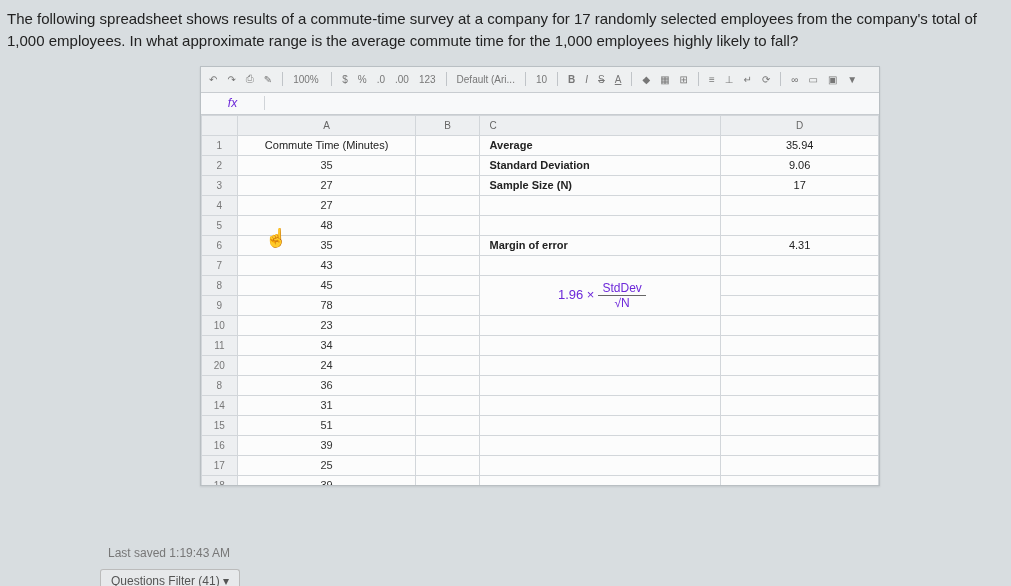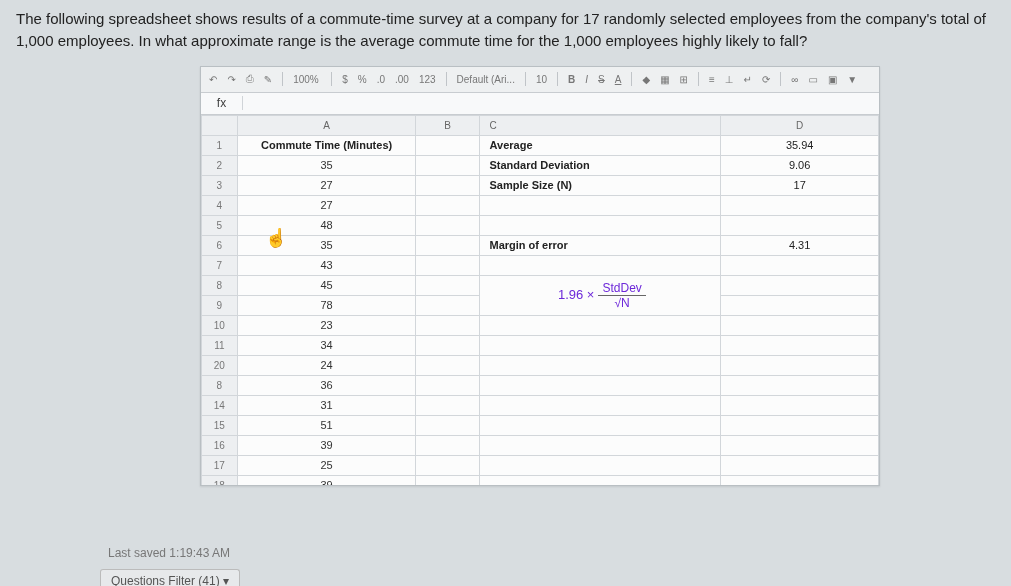--- a/index.html
+++ b/index.html
@@ -5,21 +5,21 @@
   * { box-sizing: border-box; margin: 0; padding: 0; }
   body {
     font-family: Arial, Helvetica, sans-serif;
     background: #d8dde0;
     width: 1011px;
     height: 586px;
     overflow: hidden;
     position: relative;
     color: #333;
   }
-  .question-area { padding: 8px 8px 4px 16px; }
+  .question-area { padding: 8px 8px 4px 7px; }
   .question-text {
     font-size: 15px;
     line-height: 1.45;
     color: #222;
   }
   .sheet-frame {
     margin: 10px auto 0 200px;
     width: 680px;
     height: 420px;
     background: #f3f5f6;
@@ -44,22 +44,23 @@
   .toolbar .tb-item { display: inline-flex; align-items: center; padding: 0 2px; }
   .toolbar .sep { width: 1px; height: 14px; background: #c0c4c8; margin: 0 2px; }
   .fx-row {
     height: 22px;
     border-bottom: 1px solid #c8ccd0;
     display: flex;
     align-items: center;
     background: #f8f9fa;
   }
   .fx-label {
-    width: 42px;
-    color: #404040;
+    width: 64px;
+    font-style: italic;
+    color: #6d28d9;
     font-size: 12px;
     text-align: center;
     border-right: 1px solid #d0d4d8;
   }
   .fx-input {
     flex: 1;
     border: none;
     background: transparent;
     font-size: 11px;
     padding: 0 6px;
@@ -186,21 +187,21 @@
           <th class="rowhdr"></th>
           <th class="colA">A</th>
           <th class="colB">B</th>
           <th class="colC">C</th>
           <th class="colD">D</th>
         </tr>
       </thead>
       <tbody id="sheet-body">
           <tr>
             <td class="rowhdr">1</td>
-            <td class="colA left-num" style="font-weight: bold; color: rgb(34, 34, 34);">Commute Time (Minutes)</td>
+            <td class="colA left-num" style="font-weight: normal; color: rgb(34, 34, 34);">Commute Time (Minutes)</td>
             <td class="colB"></td>
             <td class="colC stats-label">Average</td>
             <td class="colD stats-val">35.94</td>
           </tr>
           <tr>
             <td class="rowhdr">2</td>
             <td class="colA left-num">35</td>
             <td class="colB"></td>
             <td class="colC stats-label">Standard Deviation</td>
             <td class="colD stats-val">9.06</td>

